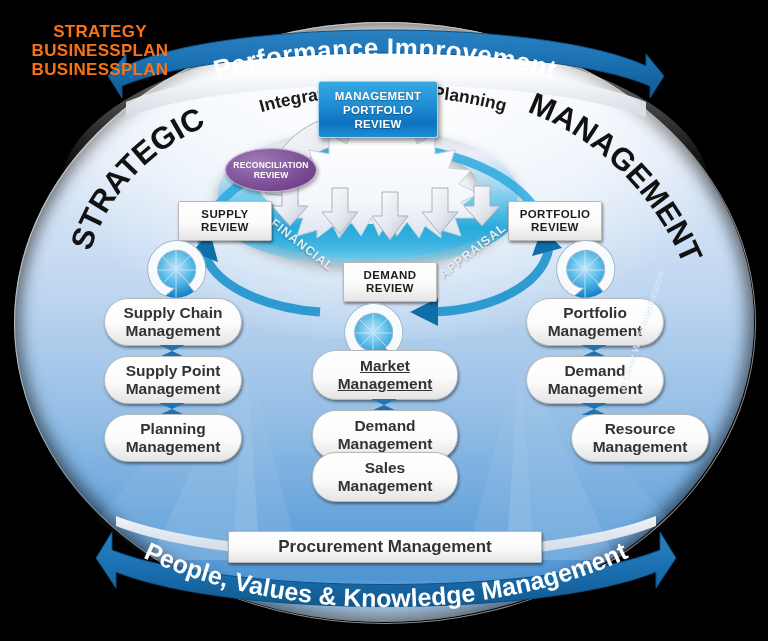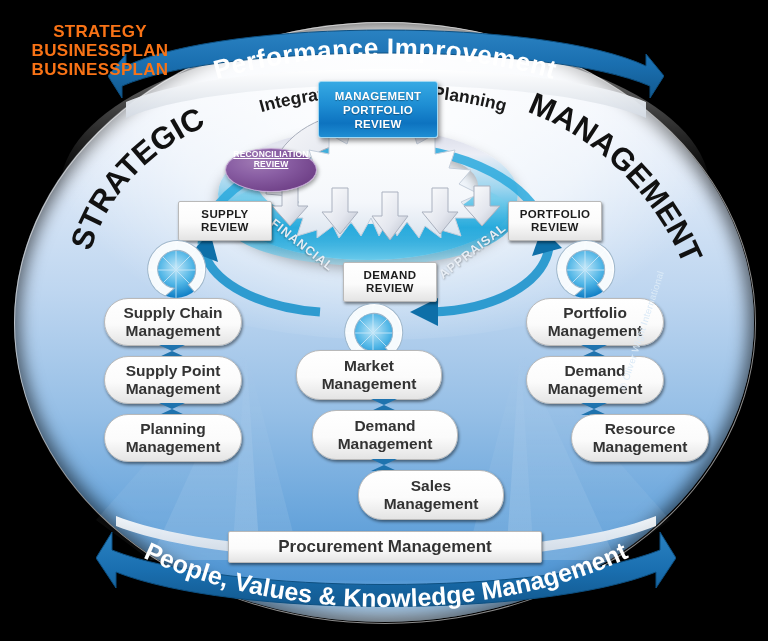--- a/index.html
+++ b/index.html
@@ -81,22 +81,22 @@
     background:linear-gradient(180deg,#36a9e3 0%,#1f8fd4 40%,#0d73c0 75%,#1f8ed3 100%);
     border:1px solid #9fd7f2;box-shadow:2px 3px 5px rgba(0,0,0,.45);
     display:flex;align-items:center;justify-content:center;text-align:center;
     color:#fff;font-size:11.5px;font-weight:bold;line-height:14px;letter-spacing:.3px;
     text-shadow:0 1px 1px rgba(0,0,0,.35);
   }
   .recon-oval{
     position:absolute;left:225px;top:148px;width:90px;height:42px;border-radius:50%;
     background:radial-gradient(ellipse at 35% 30%,#a07ab4 0%,#8a5fa4 35%,#6e3f86 80%,#5d3273 100%);
     border:1px solid #c2a7d2;box-shadow:1px 2px 4px rgba(0,0,0,.4);
-    display:flex;align-items:flex-start;justify-content:center;text-align:center;
-    color:#fff;font-size:8.5px;font-weight:bold;line-height:10px;letter-spacing:.2px;text-decoration:underline;
+    display:flex;align-items:center;justify-content:center;text-align:center;
+    color:#fff;font-size:8.5px;font-weight:bold;line-height:10px;letter-spacing:.2px;
   }
 
   
   .ricon{position:absolute;width:62px;height:62px;}
 
   
   .cyclab{position:absolute;font-size:12.5px;font-weight:bold;color:#e8eef5;
           letter-spacing:1px;text-shadow:0 1px 2px rgba(0,0,0,.35);white-space:nowrap;}
 
   
@@ -335,39 +335,39 @@
   <svg class="bowtie" style="left:159px;top:403px;" viewBox="0 0 26 12">
     <polygon points="0,0 26,0 13,6 26,12 0,12 13,6" fill="#1f73ae"></polygon>
   </svg>
   <div class="wbox mgmt-box" style="left:104px;top:414px;width:136px;height:46px;">
     <div>
       <div>Planning</div>
       <div>Management</div>
     </div>
   </div>
 
-  <div class="wbox mgmt-box" style="left:296px;top:350px;width:144px;height:48px;">
+  <div class="wbox mgmt-box" style="left:312px;top:350px;width:144px;height:48px;text-decoration:underline;">
     <div>
       <div>Market</div>
       <div>Management</div>
     </div>
   </div>
   <svg class="bowtie" style="left:371px;top:399px;" viewBox="0 0 26 12">
     <polygon points="0,0 26,0 13,6 26,12 0,12 13,6" fill="#1f73ae"></polygon>
   </svg>
   <div class="wbox mgmt-box" style="left:312px;top:410px;width:144px;height:48px;">
     <div>
       <div>Demand</div>
       <div>Management</div>
     </div>
   </div>
   <svg class="bowtie" style="left:371px;top:459px;" viewBox="0 0 26 12">
     <polygon points="0,0 26,0 13,6 26,12 0,12 13,6" fill="#1f73ae"></polygon>
   </svg>
-  <div class="wbox mgmt-box" style="left:312px;top:470px;width:144px;height:48px;margin-left:46px;">
+  <div class="wbox mgmt-box" style="left:312px;top:452px;width:144px;height:48px;">
     <div>
       <div>Sales</div>
       <div>Management</div>
     </div>
   </div>
 
   <div class="wbox mgmt-box" style="left:526px;top:298px;width:136px;height:46px;">
     <div>
       <div>Portfolio</div>
       <div>Management</div>

